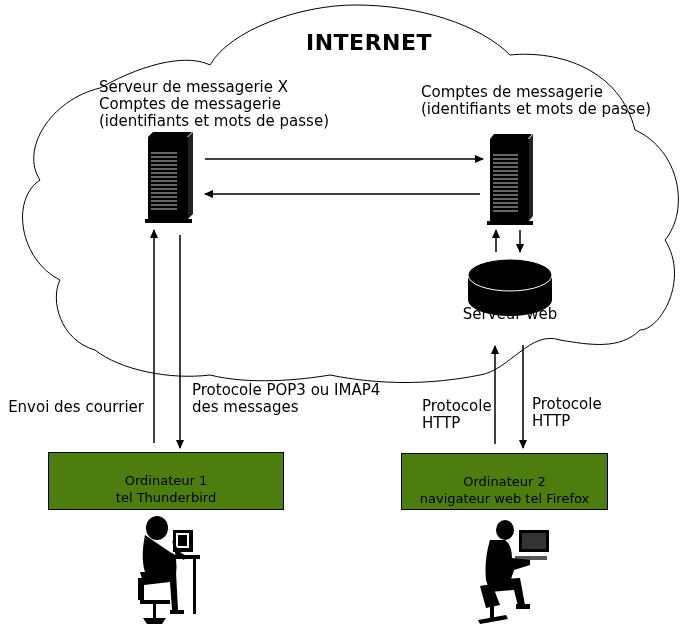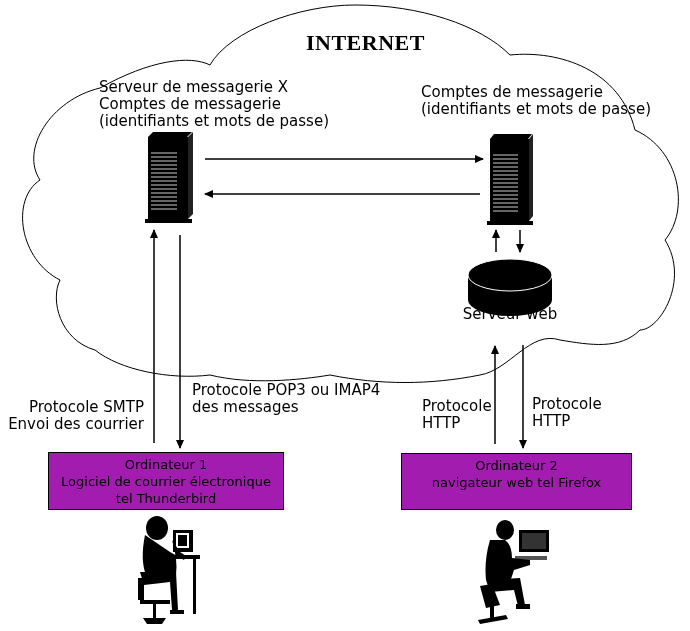--- a/index.html
+++ b/index.html
@@ -1,22 +1,22 @@
 <!DOCTYPE html>
 <html><head>
 <meta charset="utf-8">
 <style>
   html, body { margin: 0; padding: 0; background: #ffffff; }
   body { width: 690px; height: 631px; position: relative; overflow: hidden;
          font-family: "DejaVu Sans", sans-serif; color: #000; }
   svg.canvas { position: absolute; left: 0; top: 0; }
   .lbl { position: absolute; font-size: 15px; line-height: 17px; white-space: nowrap; }
   .title { position: absolute; font-weight: bold; font-size: 22px; letter-spacing: 0.5px; }
-  .box { position: absolute; border: 1.5px solid #000; background: #a21caf; text-align: center;
-         font-size: 13px; line-height: 17px; box-sizing: border-box; padding-top: 3px; }
+  .box { position: absolute; border: 1.5px solid #000; background: #4d7c0f; text-align: center;
+         font-size: 13px; line-height: 17px; box-sizing: border-box; padding-top: 19px; }
   .box span { display: block; }
   .center { text-align: center; }
   .right { text-align: right; }
 </style>
 </head>
 <body>
 
 <svg class="canvas" width="690" height="631" viewBox="0 0 690 631" xmlns="http://www.w3.org/2000/svg">
   <defs>
     <marker id="ah" markerWidth="10" markerHeight="10" refX="8" refY="5" orient="auto" markerUnits="userSpaceOnUse">
@@ -131,61 +131,59 @@
     <ellipse cx="505" cy="530" rx="9" ry="10"></ellipse>
     <path d="M490,540 Q484,560 486,580 L510,582 L514,570 L530,565 L530,560 L512,558 Q512,545 505,540 Z"></path>
     <path d="M486,580 L520,578 L525,605 L518,606 L514,590 L490,592 Z"></path>
     <path d="M480,586 L492,584 L500,605 L486,608 Z"></path>
     <rect x="490" y="606" width="4" height="12"></rect>
     <path d="M478,620 L506,615 L508,619 L480,624 Z"></path>
     <rect x="516" y="604" width="14" height="5"></rect>
   </g>
 </svg>
 
-<div class="title" style="left:306px; top:30px;font-family:Liberation Serif, serif;">INTERNET</div>
+<div class="title" style="left:306px; top:30px;">INTERNET</div>
 
 <div class="lbl" style="left:99px; top:79px;">
   <div>Serveur de messagerie X</div>
   <div>Comptes de messagerie</div>
   <div>(identifiants et mots de passe)</div>
 </div>
 
 <div class="lbl" style="left:421px; top:84px;">
   <div>Comptes de messagerie</div>
   <div>(identifiants et mots de passe)</div>
 </div>
 
 <div class="lbl" style="left:488px; top:266px; color:#000000; font-weight:bold; font-size:14px;">WWW</div>
 
 <div class="lbl center" style="left:430px; top:306px; width:160px;">
   <div>Serveur web</div>
 </div>
 
 <div class="lbl right" style="left:0px; top:399px; width:144px;">
-  <div>Protocole SMTP</div>
   <div>Envoi des courrier</div>
 </div>
 
 <div class="lbl" style="left:192px; top:382px;">
   <div>Protocole POP3 ou IMAP4</div>
   <div>des messages</div>
 </div>
 
 <div class="lbl" style="left:422px; top:398px;">
   <div>Protocole</div>
   <div>HTTP</div>
 </div>
 
 <div class="lbl" style="left:532px; top:396px;">
   <div>Protocole</div>
   <div>HTTP</div>
 </div>
 
 <div class="box" style="left:48px; top:452px; width:236px; height:58px;">
   <span>Ordinateur 1</span>
-  <span>Logiciel de courrier électronique</span>
   <span>tel Thunderbird</span>
 </div>
 
-<div class="box" style="left:401px; top:453px; width:231px; height:57px;text-align:center;">
+<div class="box" style="left:401px; top:453px; width:207px; height:57px;text-align:center;">
   <span>Ordinateur 2</span>
   <span>navigateur web tel Firefox</span>
 </div>
 
 </body></html>

